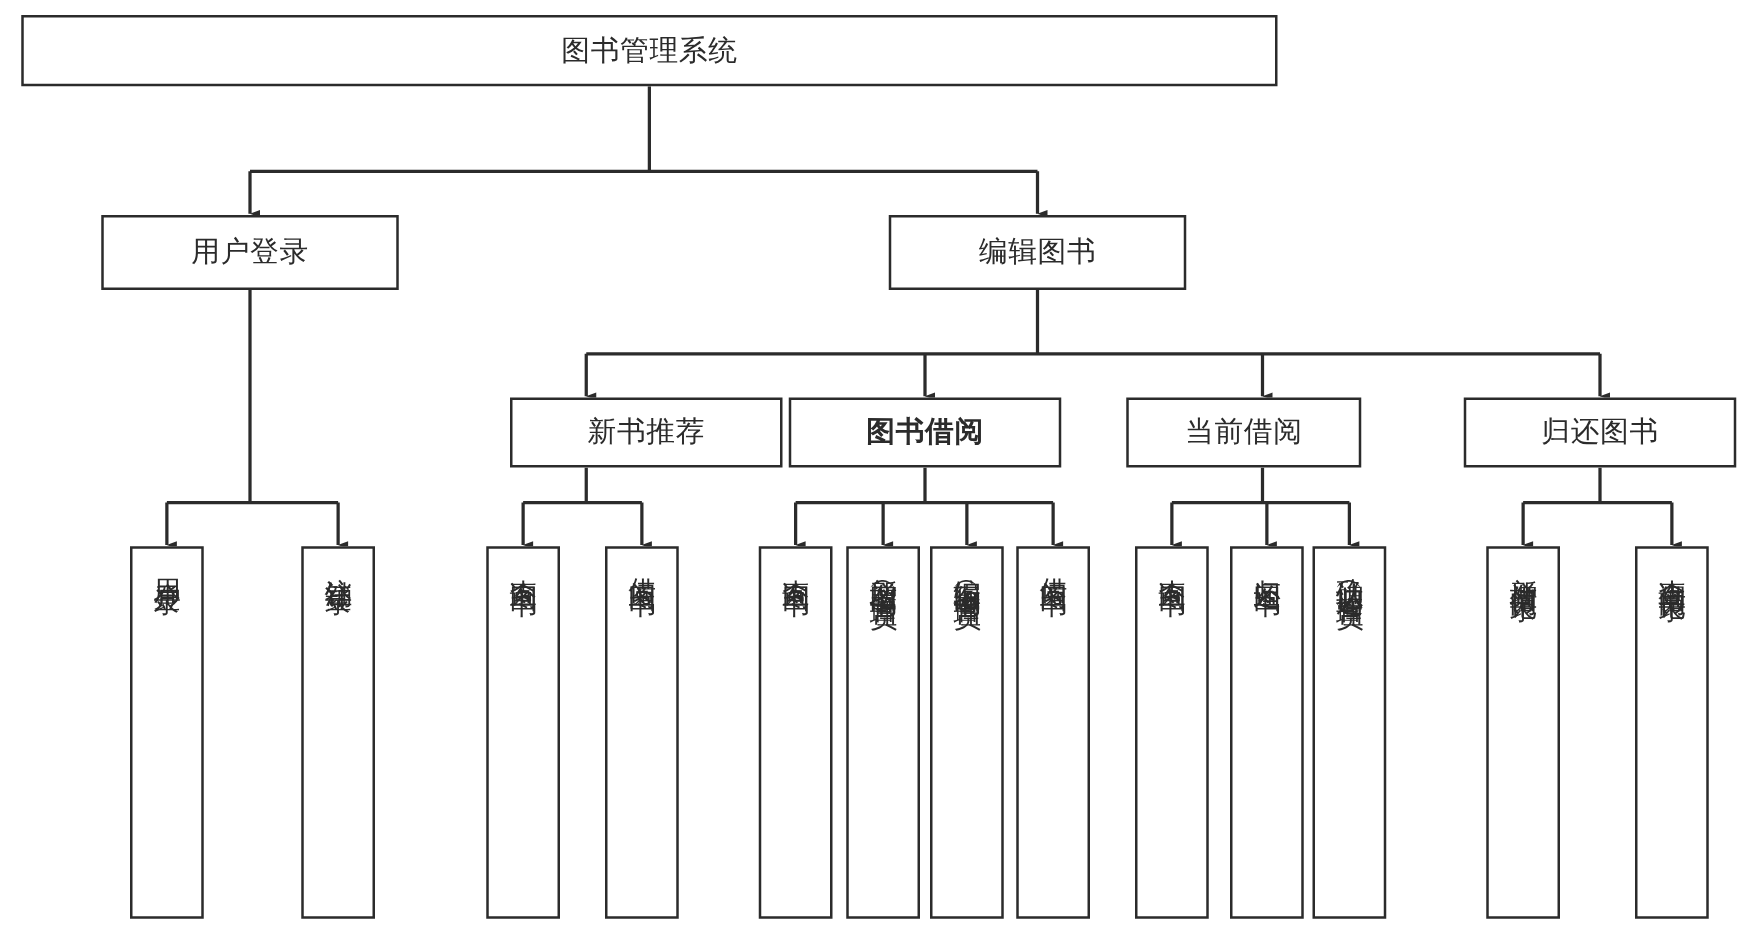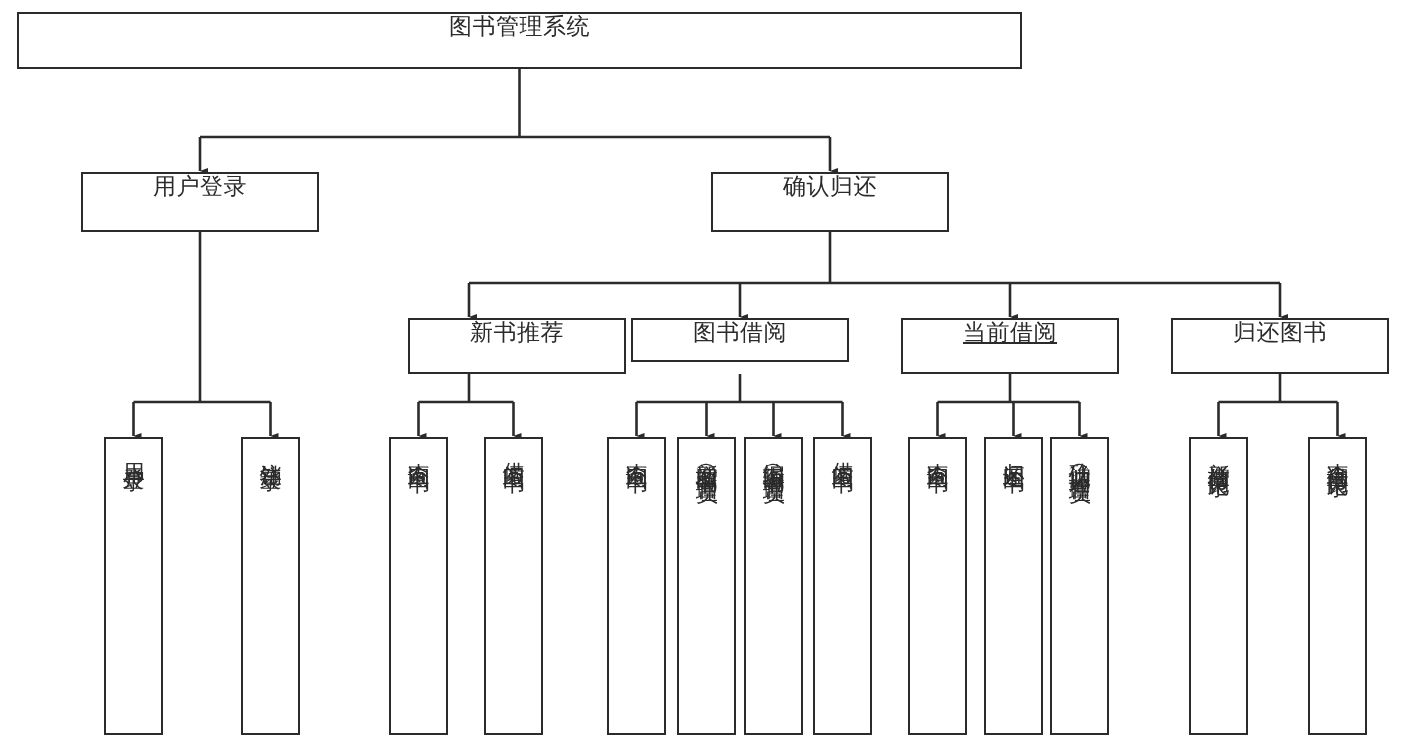--- a/index.html
+++ b/index.html
@@ -26,20 +26,21 @@
     width: 1405px;
     height: 747px;
     pointer-events: none;
   }
   .node {
     position: absolute;
     box-sizing: border-box;
     border: 2px solid #2b2b2b;
     background: #ffffff;
     display: flex;
+    align-items: center;
     justify-content: center;
     color: #2b2b2b;
   }
   .node .label {
     display: block;
     line-height: 1.12;
     letter-spacing: 0.5px;
   }
   .node.horizontal .label {
     writing-mode: horizontal-tb;
@@ -118,30 +119,30 @@
   </svg>
 
   <div class="node horizontal" style="left: 17px; top: 12px; width: 1005px; height: 57px;">
     <span class="label">图书管理系统</span>
   </div>
 
   <div class="node horizontal" style="left: 81px; top: 172px; width: 238px; height: 60px;">
     <span class="label">用户登录</span>
   </div>
   <div class="node horizontal" style="left: 711px; top: 172px; width: 238px; height: 60px;">
-    <span class="label">确认归还</span>
+    <span class="label">编辑图书</span>
   </div>
 
   <div class="node horizontal" style="left: 360px; top: 318px; width: 218px; height: 56px; margin-left: 48px;">
     <span class="label">新书推荐</span>
   </div>
-  <div class="node horizontal" style="left: 631px; top: 318px; width: 218px; height: 44px;">
+  <div class="node horizontal" style="left: 631px; top: 318px; width: 218px; height: 56px; font-weight: bold;">
     <span class="label">图书借阅</span>
   </div>
-  <div class="node horizontal" style="left: 901px; top: 318px; width: 218px; height: 56px; text-decoration: underline;">
+  <div class="node horizontal" style="left: 901px; top: 318px; width: 188px; height: 56px;">
     <span class="label">当前借阅</span>
   </div>
   <div class="node horizontal" style="left: 1171px; top: 318px; width: 218px; height: 56px;">
     <span class="label">归还图书</span>
   </div>
 
   <div class="node vertical" style="left: 104px; top: 437px; width: 59px; height: 298px;">
     <span class="label">用户登录</span>
   </div>
   <div class="node vertical" style="left: 241px; top: 437px; width: 59px; height: 298px;">

